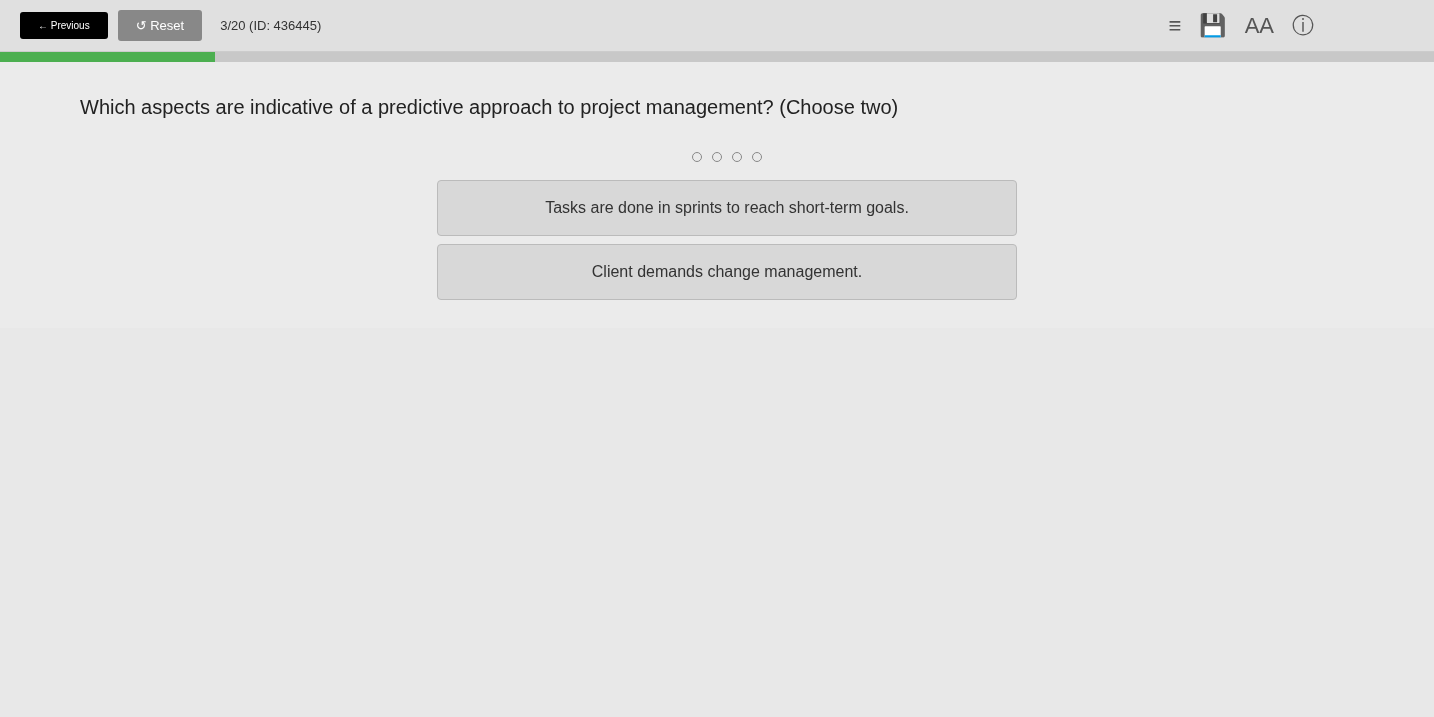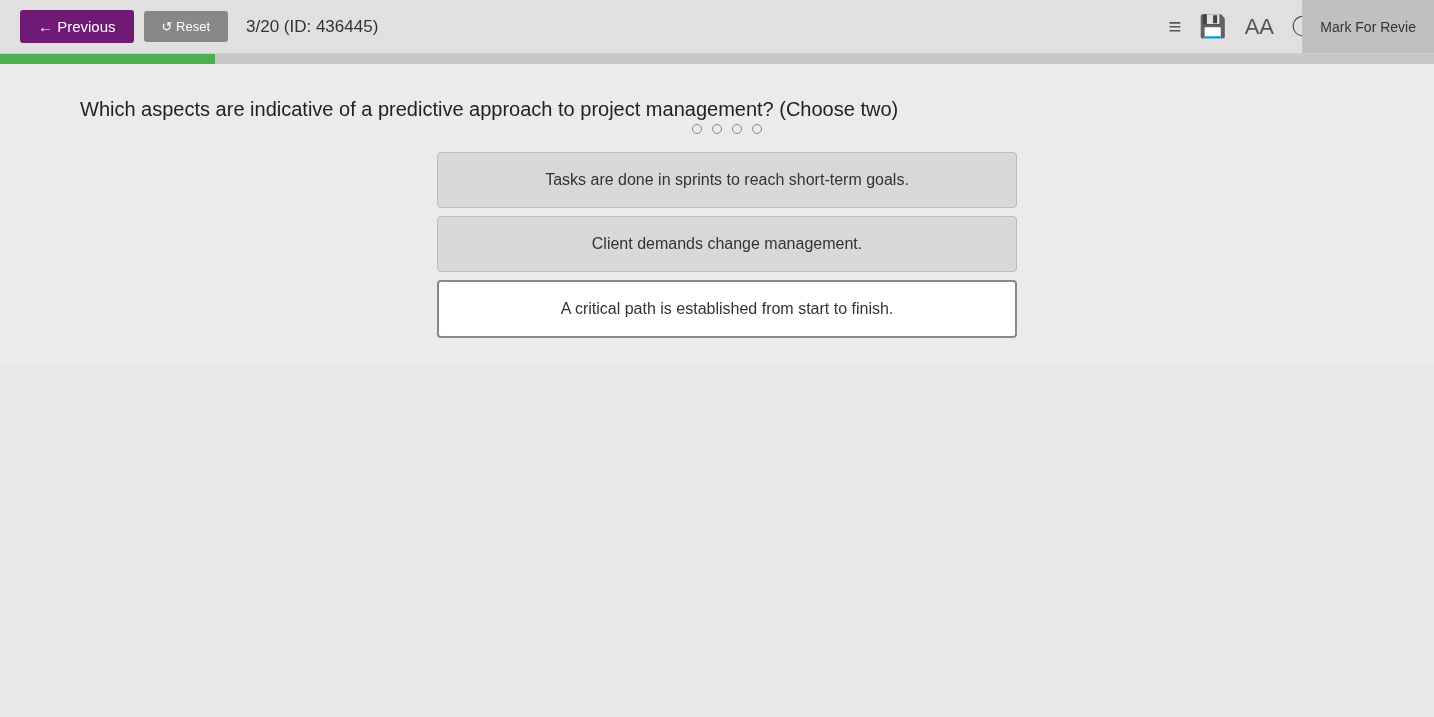--- a/index.html
+++ b/index.html
@@ -21,45 +21,45 @@
     .top-bar {
       background: #e0e0e0;
       padding: 10px 20px;
       display: flex;
       align-items: center;
       gap: 10px;
       border-bottom: 1px solid #ccc;
       position: relative;
     }
     .btn-previous {
-      background: #701a75;
+      background: #000000;
       color: #fff;
       border: none;
       padding: 8px 18px;
-      font-size: 15px;
+      font-size: 10px;
       cursor: pointer;
       border-radius: 3px;
       display: flex;
       align-items: center;
       gap: 6px;
     }
     .btn-reset {
       background: #888;
       color: #fff;
       border: none;
       padding: 8px 18px;
       font-size: 13px;
       cursor: pointer;
       border-radius: 3px;
       display: flex;
       align-items: center;
       gap: 6px;
     }
     .question-counter {
-      font-size: 17px;
+      font-size: 13px;
       color: #333;
       margin-left: 8px;
     }
     .toolbar-right {
       position: absolute;
       right: 120px;
       top: 50%;
       transform: translateY(-50%);
       display: flex;
       align-items: center;
@@ -94,20 +94,21 @@
       width: 15%;
     }
     
     .main-content {
       padding: 30px 60px 20px 80px;
       background: #ebebeb;
     }
     .question-text {
       font-size: 20px;
       color: #222;
+      margin-bottom: 30px;
       line-height: 1.5;
     }
     
     .options-area {
       display: flex;
       flex-direction: column;
       align-items: center;
       gap: 0;
     }
     .selection-dots {
@@ -171,39 +172,37 @@
     <button class="btn-reset">↺ Reset</button>
     <span class="question-counter">3/20 (ID: 436445)</span>
 
     <div class="toolbar-right">
       <span class="toolbar-icon">≡</span>
       <span class="toolbar-icon">💾</span>
       <span class="toolbar-icon">AA</span>
       <span class="toolbar-icon">ⓘ</span>
     </div>
 
-    <div class="mark-for-review">Mark For Revie</div>
   </div>
 
   <div class="progress-bar-container">
     <div class="progress-bar-fill"></div>
   </div>
 
   <div class="main-content">
     <div class="question-text">Which aspects are indicative of a predictive approach to project management? (Choose two)</div>
 
     <div class="options-area">
 
       <div class="selection-dots">
         <span class="dot"></span>
         <span class="dot"></span>
         <span class="dot"></span>
         <span class="dot"></span>
       </div>
 
       <div class="answer-option">Tasks are done in sprints to reach short-term goals.</div>
       <div class="answer-option">Client demands change management.</div>
-      <div class="answer-option selected">A critical path is established from start to finish.</div>
     </div>
   </div>
 
 
 </div>
 
 </body></html>

